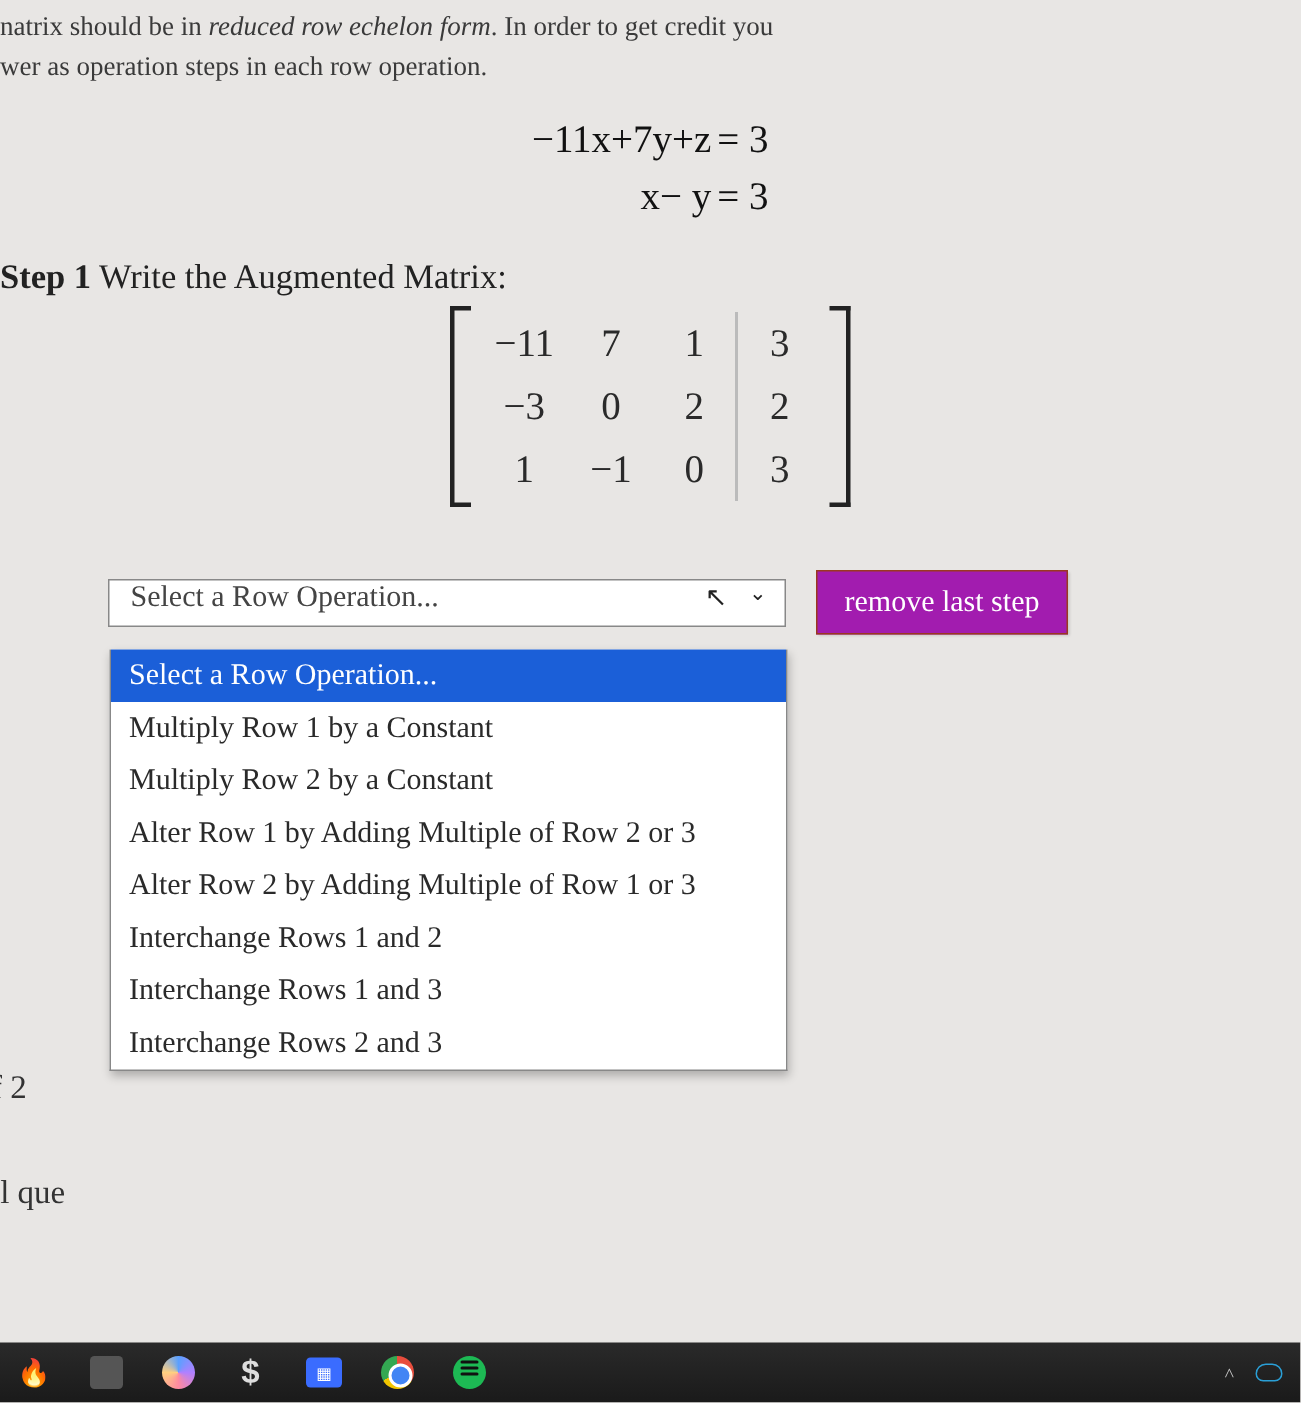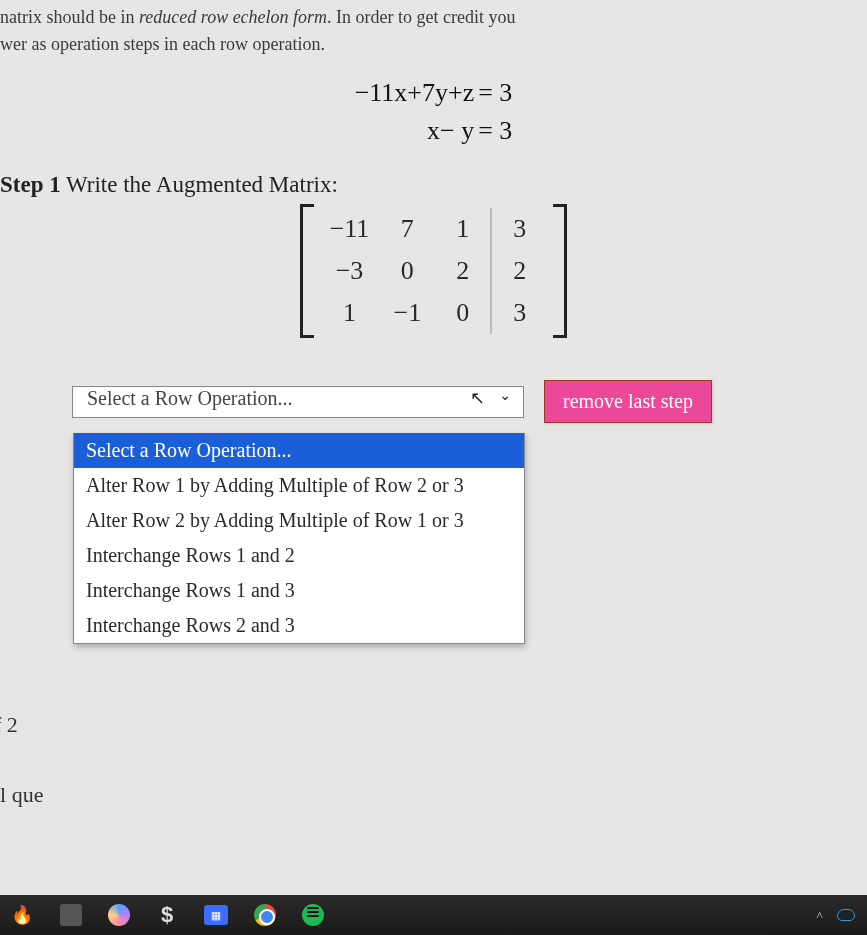--- a/index.html
+++ b/index.html
@@ -87,21 +87,21 @@
     font-size: 18px;
     color: #222;
   }
   .selectbox .chev {
     position: absolute;
     right: 12px;
     font-size: 14px;
     color: #222;
   }
   .removebtn {
-    background: #ec4899;
+    background: #a21caf;
     color: #fff;
     border: 1px solid #9a3820;
     font-size: 20px;
     padding: 9px 18px;
     font-family: Georgia, serif;
     box-shadow: 1px 1px 2px rgba(0,0,0,0.15);
     cursor: pointer;
   }
   .dropdown {
     position: absolute;
@@ -219,20 +219,22 @@
   </div>
 
   <div class="controls">
     <div class="selectbox">
       <span>Select a Row Operation...</span>
       <span class="cursor">↖</span>
       <span class="chev">⌄</span>
 
       <div class="dropdown">
         <div class="opt selected">Select a Row Operation...</div>
+        <div class="opt">Multiply Row 1 by a Constant</div>
+        <div class="opt">Multiply Row 2 by a Constant</div>
         <div class="opt">Alter Row 1 by Adding Multiple of Row 2 or 3</div>
         <div class="opt">Alter Row 2 by Adding Multiple of Row 1 or 3</div>
         <div class="opt">Interchange Rows 1 and 2</div>
         <div class="opt">Interchange Rows 1 and 3</div>
         <div class="opt">Interchange Rows 2 and 3</div>
       </div>
     </div>
 
     <button class="removebtn">remove last step</button>
   </div>

